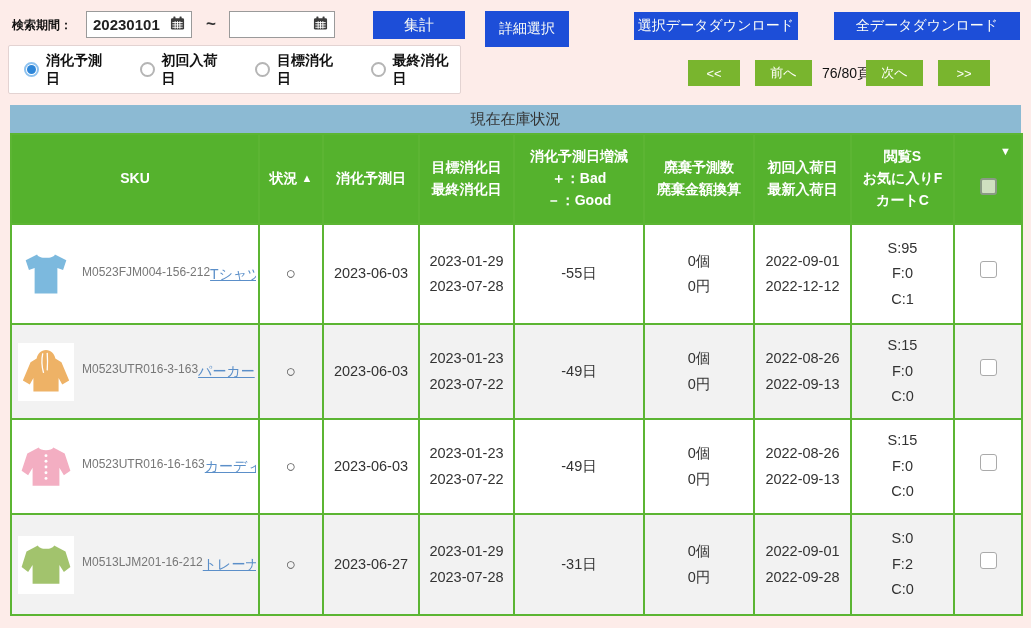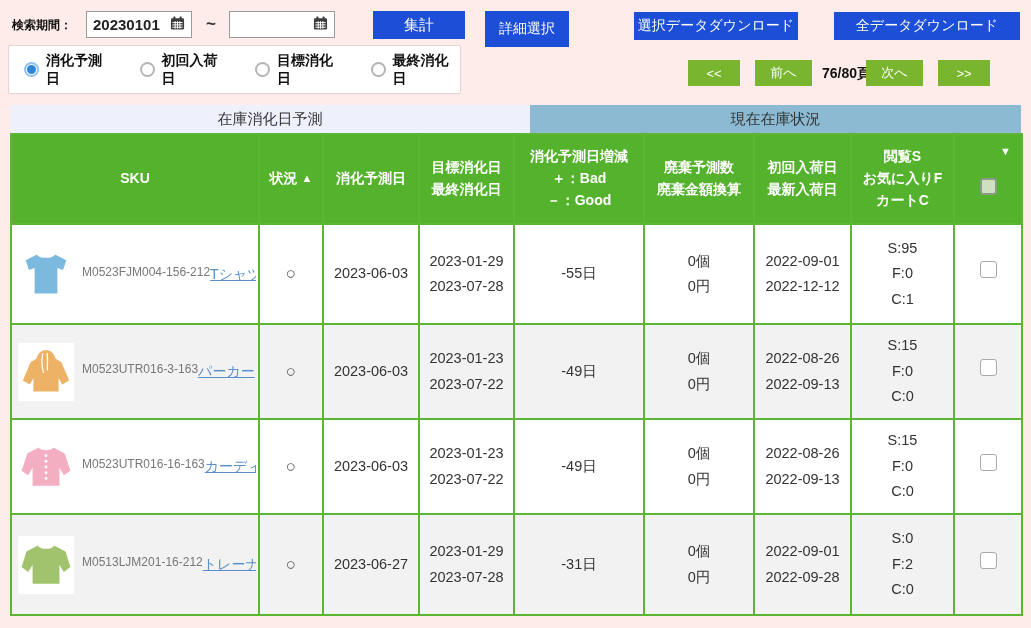--- a/index.html
+++ b/index.html
@@ -35,21 +35,21 @@
   .radio-item.selected .radio-circle { border-color:#8ec2ef; }
   .radio-dot { width:9px; height:9px; border-radius:50%; background:#2e86d8; display:none; }
   .radio-item.selected .radio-dot { display:block; }
   .radio-label { font-size:14px; font-weight:bold; color:#111; }
 
   
   .pg-btn { position:absolute; top:60px; height:26px; background:#79b52e; color:#fdfef7; border:none;
             cursor:pointer; font-family:inherit; font-size:13px; }
   .pg-first { left:688px; width:52px; } .pg-prev { left:755px; width:57px; }
   .pg-next  { left:866px; width:57px; } .pg-last { left:938px; width:52px; }
-  .pg-indicator { position:absolute; left:822px; top:65px; font-size:14px; font-weight:bold; color:#111; }
+  .pg-indicator { position:absolute; left:822px; top:65px; font-size:14px; font-weight:normal; color:#111; }
 
   
   .tabs { position:absolute; left:10px; top:105px; width:1011px; height:28px; display:flex; }
   .tab { display:flex; align-items:center; justify-content:center; font-size:15px; color:#333; cursor:pointer; }
   .tab-forecast { width:520px; background:#eef0fb; }
   .tab-current  { flex:1; background:#8cbad3; }
 
   
   .stock-table { position:absolute; left:10px; top:133px; width:1011px; border-collapse:collapse;
                  table-layout:fixed; background:#fff; }
@@ -154,21 +154,20 @@
     </div>
   </div>
 
   <button class="pg-btn pg-first">&lt;&lt;</button>
   <button class="pg-btn pg-prev">前へ</button>
   <span class="pg-indicator">76/80頁</span>
   <button class="pg-btn pg-next">次へ</button>
   <button class="pg-btn pg-last">&gt;&gt;</button>
 
   <div class="tabs">
-    <div class="tab tab-forecast">在庫消化日予測</div>
     <div class="tab tab-current">現在在庫状況</div>
   </div>
 
   <table class="stock-table">
     <colgroup>
       <col style="width:248px">
         <col style="width:64px">
         <col style="width:96px">
         <col style="width:95px">
       <col style="width:130px">

